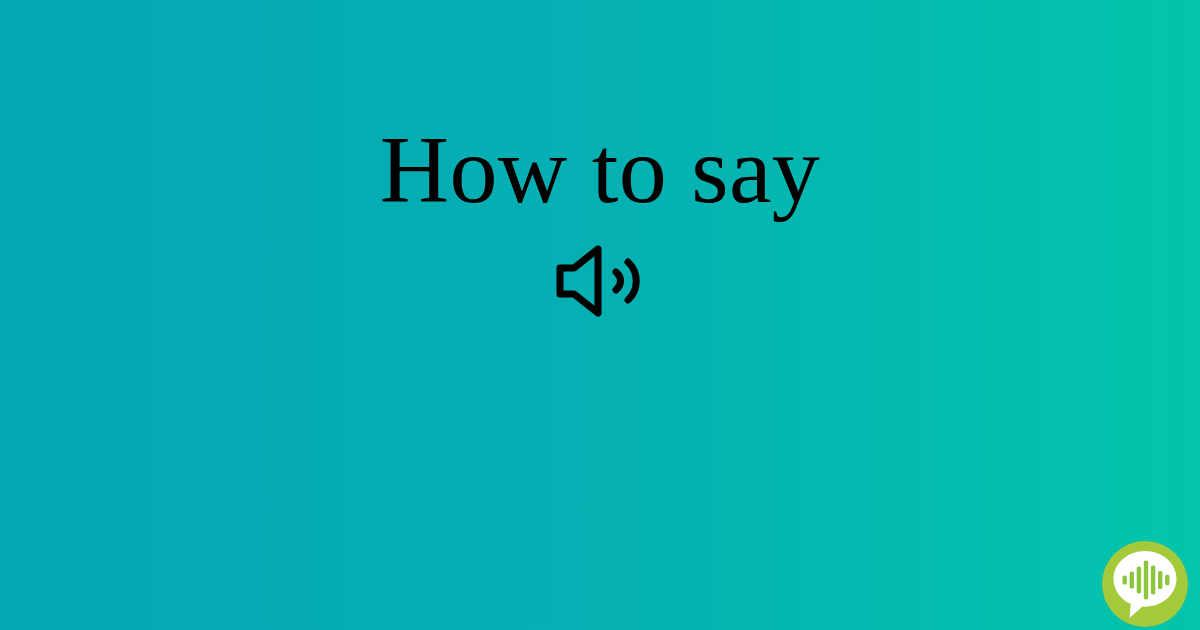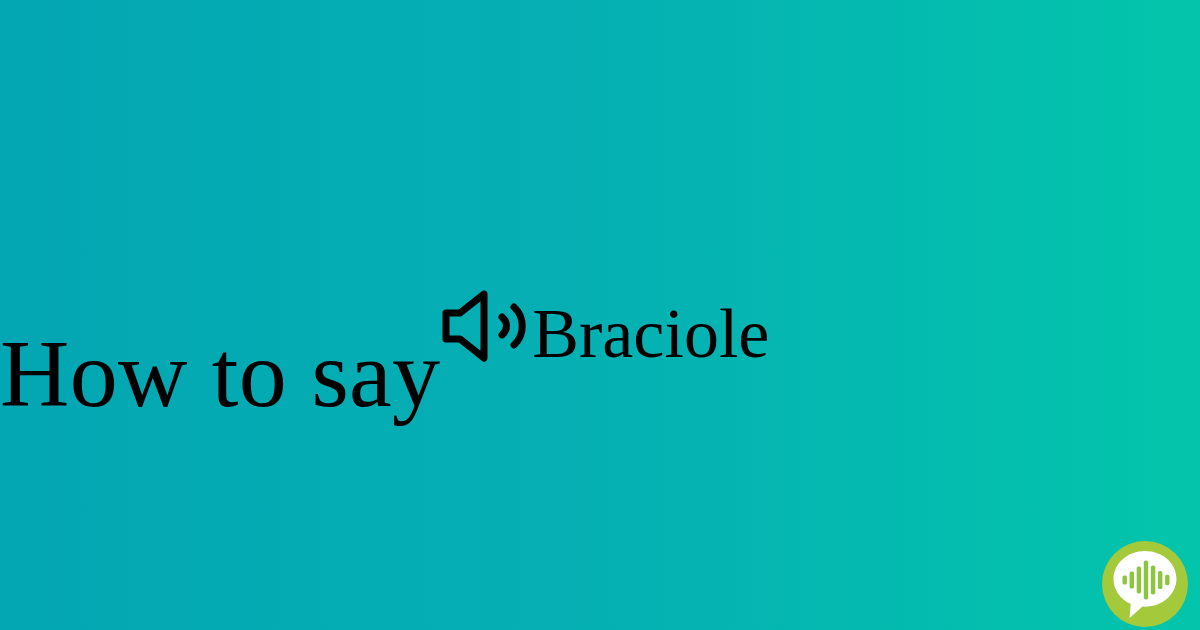--- a/index.html
+++ b/index.html
@@ -21,21 +21,21 @@
     overflow: hidden;
   }
 
   .content {
     position: absolute;
     left: 0;
     top: 0;
     width: 1200px;
     height: 630px;
     display: flex;
-    flex-direction: row;
+    flex-direction: column;
     align-items: center;
   }
 
   .headline {
     margin-top: 118px;
     font-size: 96px;
     line-height: 1.08;
     color: #000000;
     font-weight: normal;
     letter-spacing: 0.3px;
@@ -102,21 +102,20 @@
     <div class="speaker-wrap">
       <svg viewBox="0 0 92 74" xmlns="http://www.w3.org/2000/svg" aria-hidden="true">
         <g fill="none" stroke="#000000" stroke-width="7" stroke-linejoin="round" stroke-linecap="round">
           <path d="M44 5 L20 24 L6 24 L6 50 L20 50 L44 69 Z"></path>
           <path d="M62 28 C68 33 68 41 62 46"></path>
           <path d="M74 18 C85 28 85 46 74 56"></path>
         </g>
       </svg>
     </div>
 
-    <div class="word">Braciole</div>
 
 
   </div>
 
   <div class="logo-badge">
     <svg viewBox="0 0 86 86" xmlns="http://www.w3.org/2000/svg" aria-hidden="true">
       <circle cx="43" cy="43" r="43" fill="#a4c93a"></circle>
       <path d="M43 10 C25.5 10 11.5 22.5 11.5 38 C11.5 49 18.5 58.5 28.8 63.1 L27.5 77 L40.5 65.6 C41.3 65.7 42.1 65.7 43 65.7 C60.5 65.7 74.5 53.2 74.5 37.8 C74.5 22.4 60.5 10 43 10 Z" fill="#ffffff"></path>
       <g fill="#8cc63f">
         <rect x="20.5" y="34.5" width="4.4" height="9" rx="1.6"></rect>

